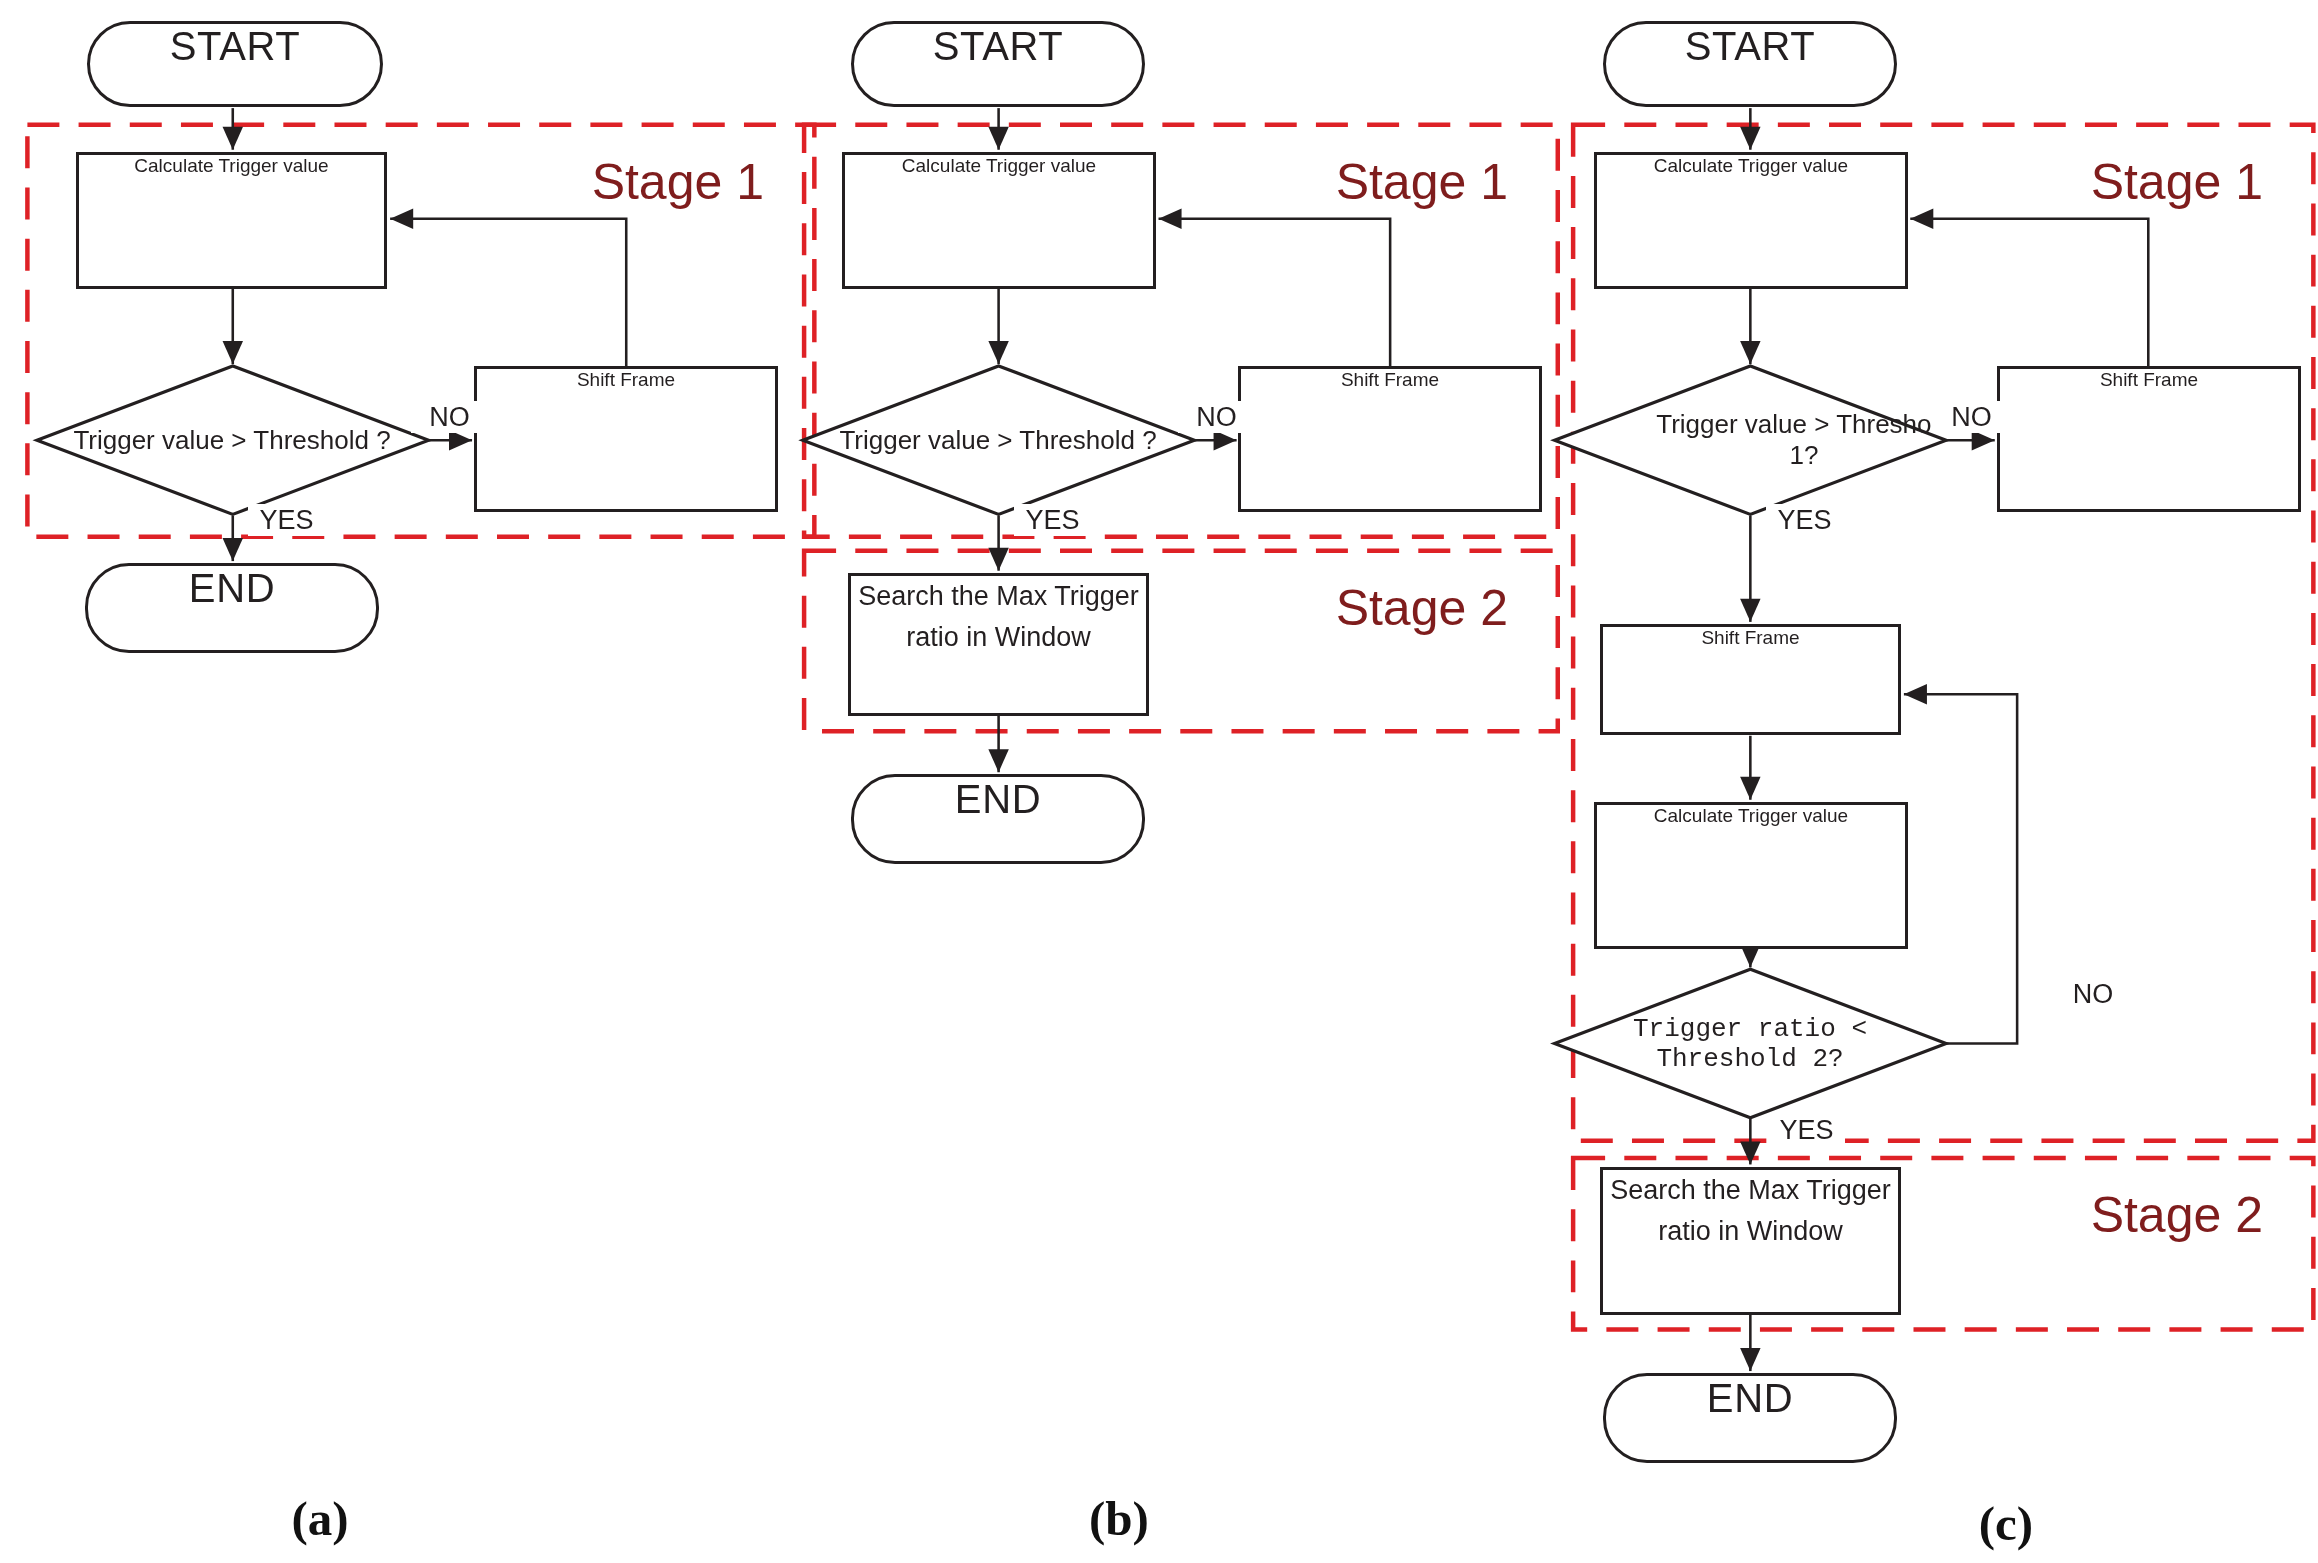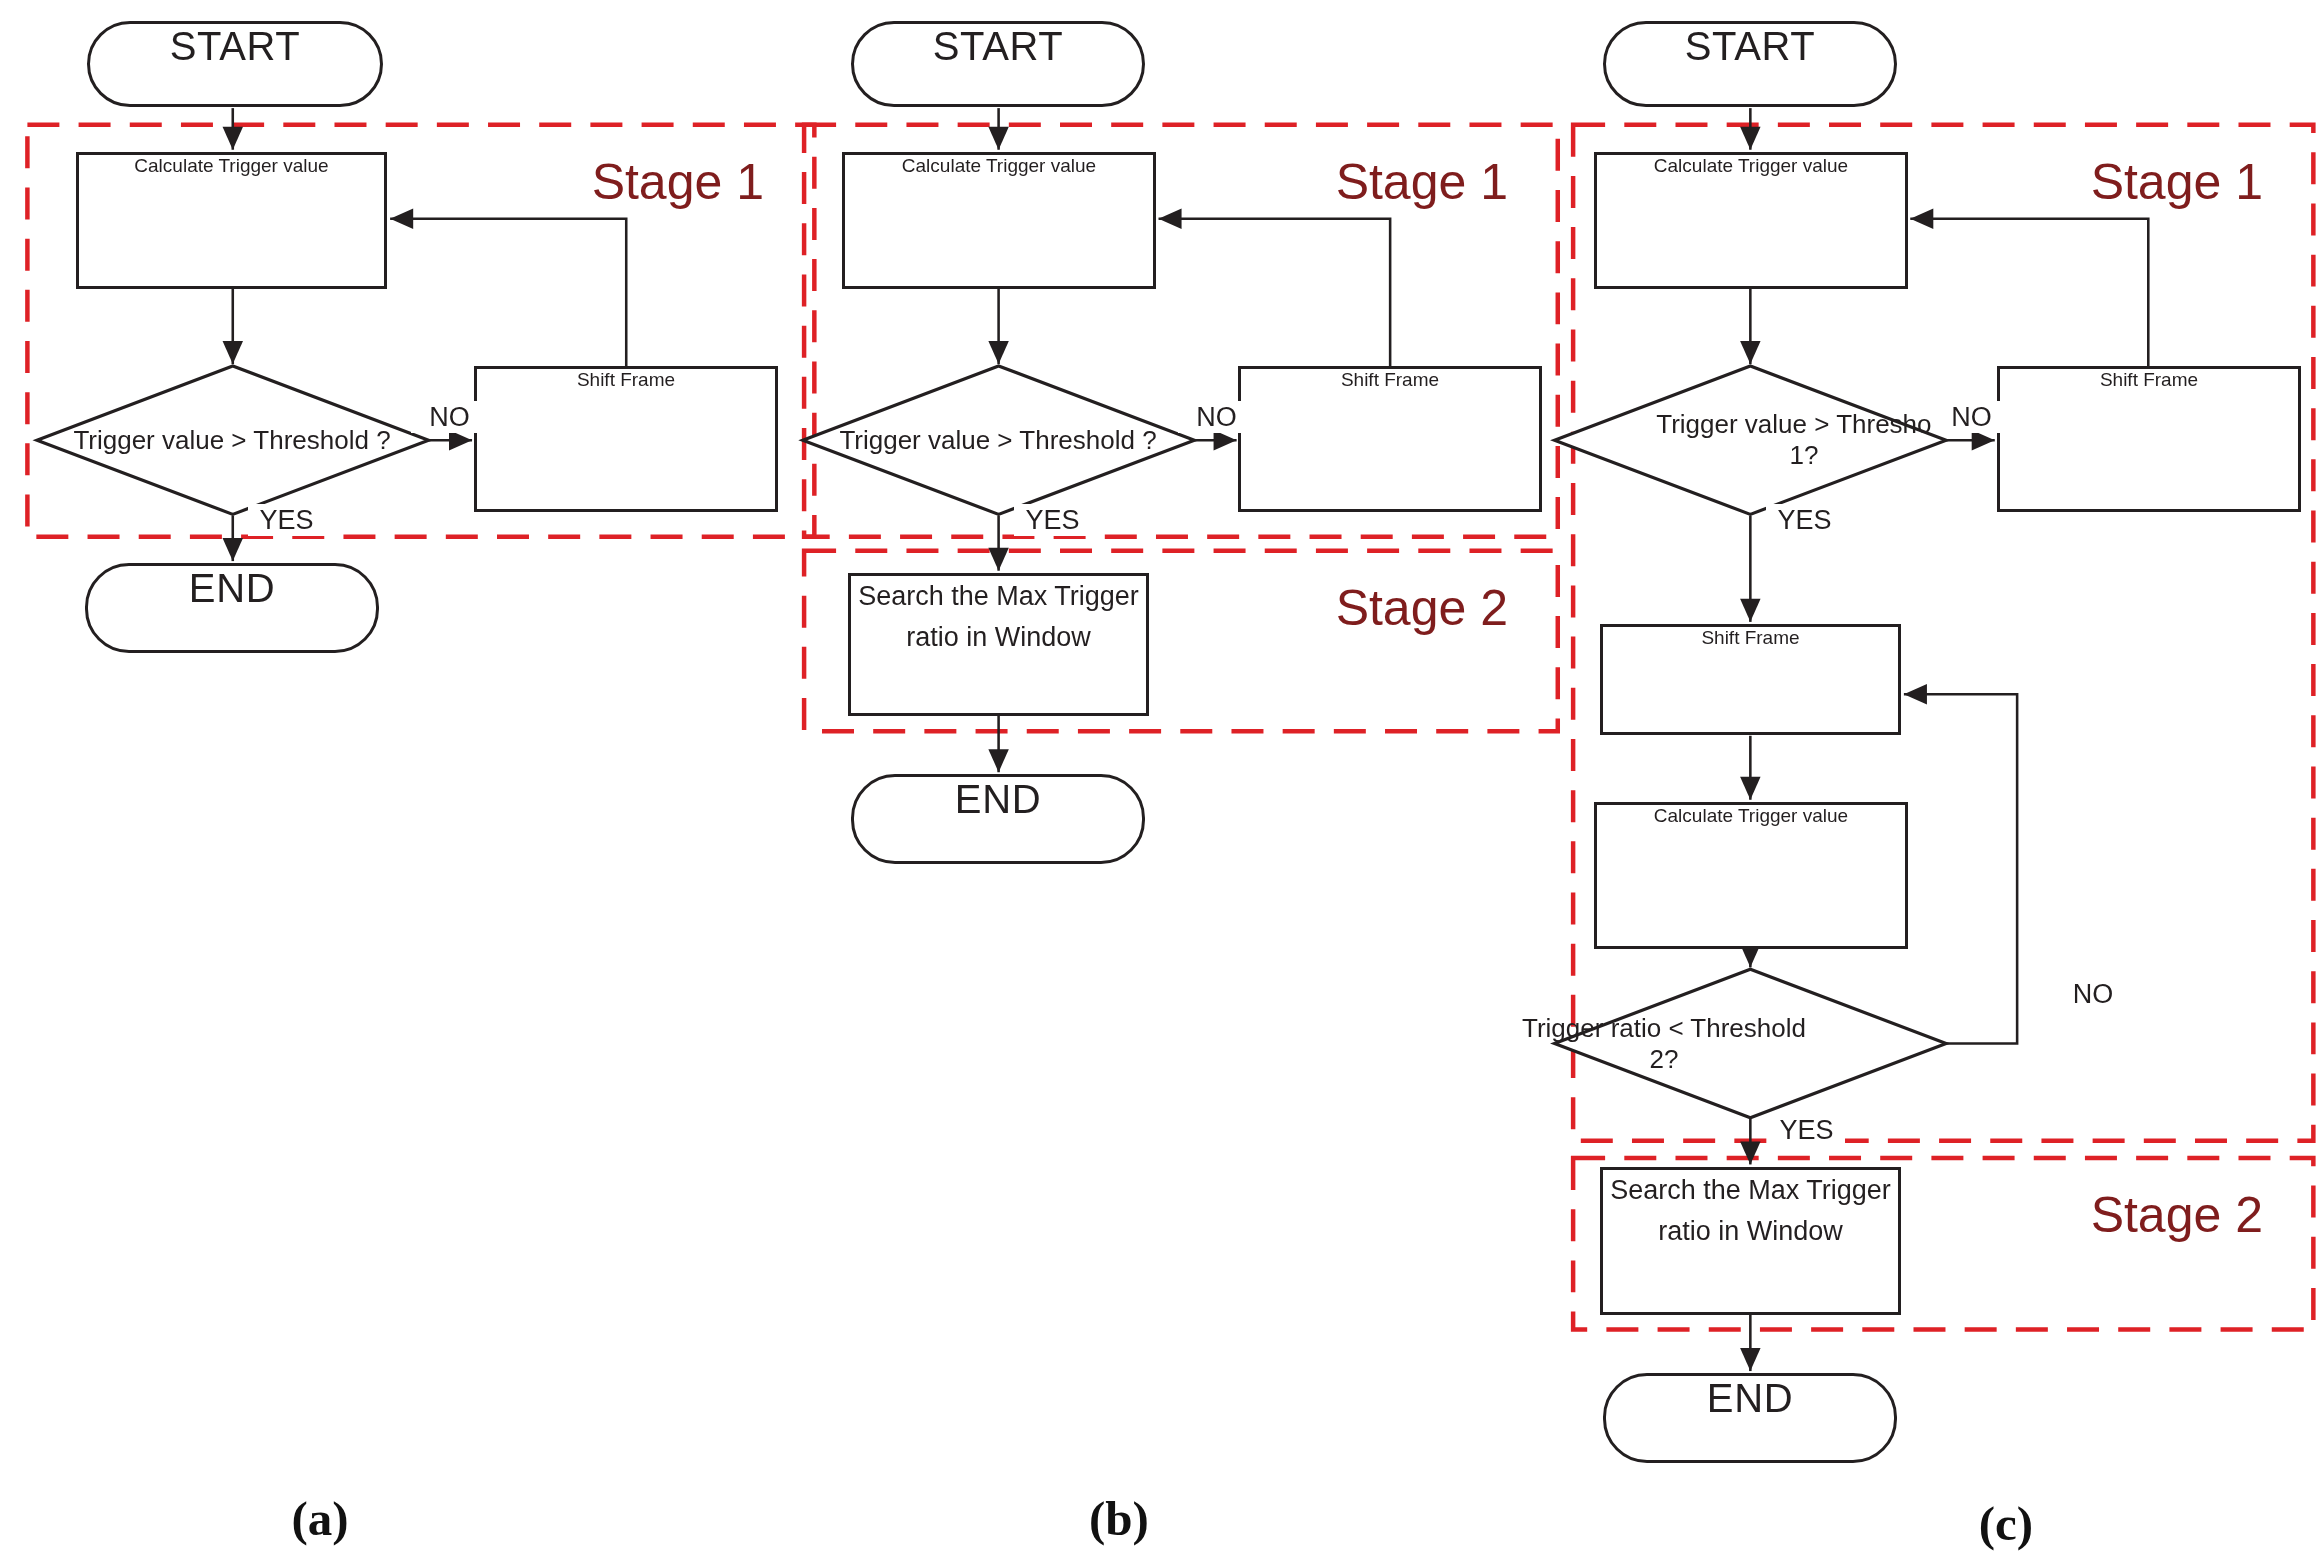--- a/index.html
+++ b/index.html
@@ -152,21 +152,21 @@
   <div class="node pbox" style="left:1997px;top:366px;width:304px;height:146px;">
     <span>Shift Frame</span>
   </div>
   <div class="branch" style="left:1766px;top:504px;width:77px;height:32px;">YES</div>
   <div class="node pbox" style="left:1600px;top:624px;width:301px;height:111px;">
     <span>Shift Frame</span>
   </div>
   <div class="node pbox" style="left:1594px;top:802px;width:314px;height:147px;">
     <span>Calculate Trigger value</span>
   </div>
-  <div class="dtext" style="left:1504px;top:1012px;width:320px;height:64px;">Trigger ratio &lt; Threshold 2?</div>
+  <div class="dtext" style="left:1590px;top:1012px;width:320px;height:64px;font-family:Liberation Mono, monospace;">Trigger ratio &lt; Threshold 2?</div>
   <div class="branch" style="left:2048px;top:978px;width:90px;height:32px;">NO</div>
   <div class="branch" style="left:1768px;top:1114px;width:77px;height:32px;">YES</div>
   <div class="node pbox small" style="left:1600px;top:1167px;width:301px;height:148px;">
     <span>Search the Max Trigger
 ratio in Window</span>
   </div>
   <div class="node oval" style="left:1603px;top:1373px;width:294px;height:90px;">
     <span>END</span>
   </div>
   <div class="caption" style="left:1910px;top:1495px;">(c)</div>

